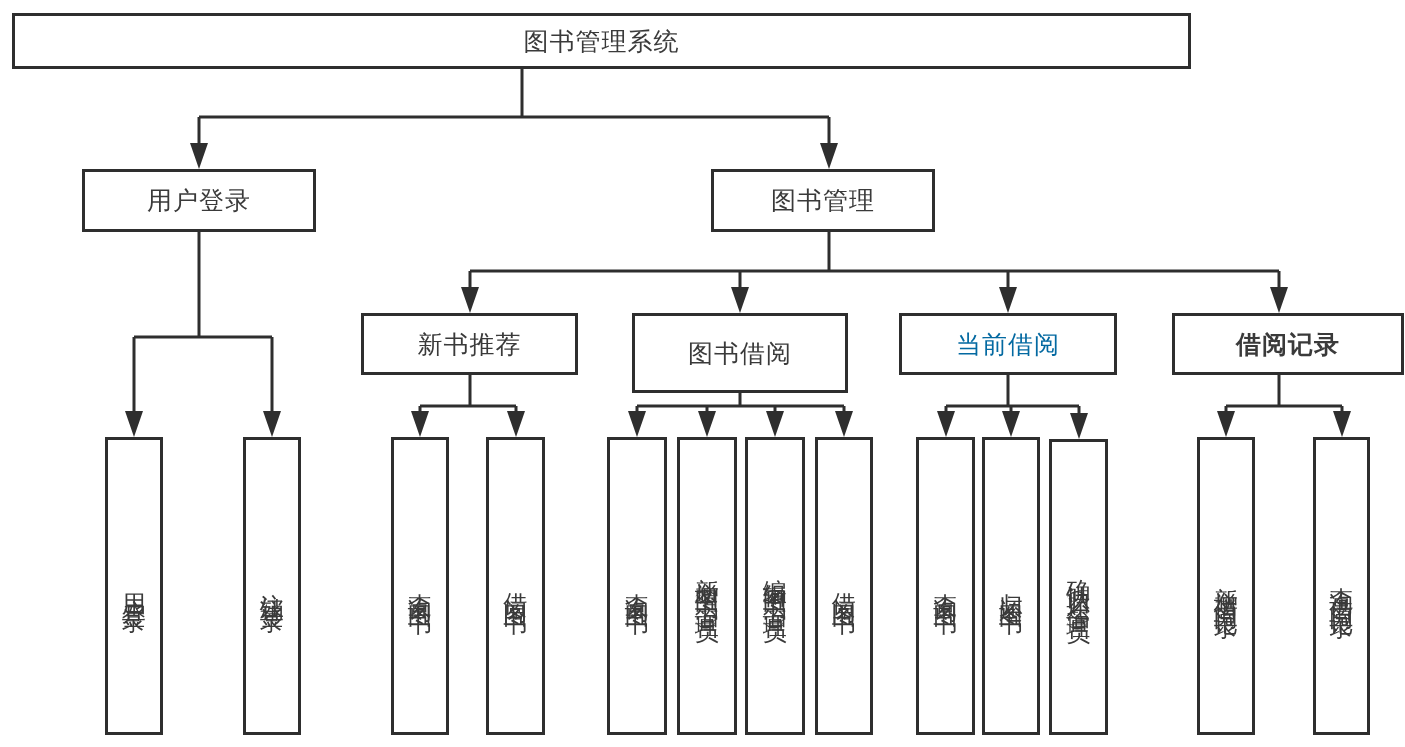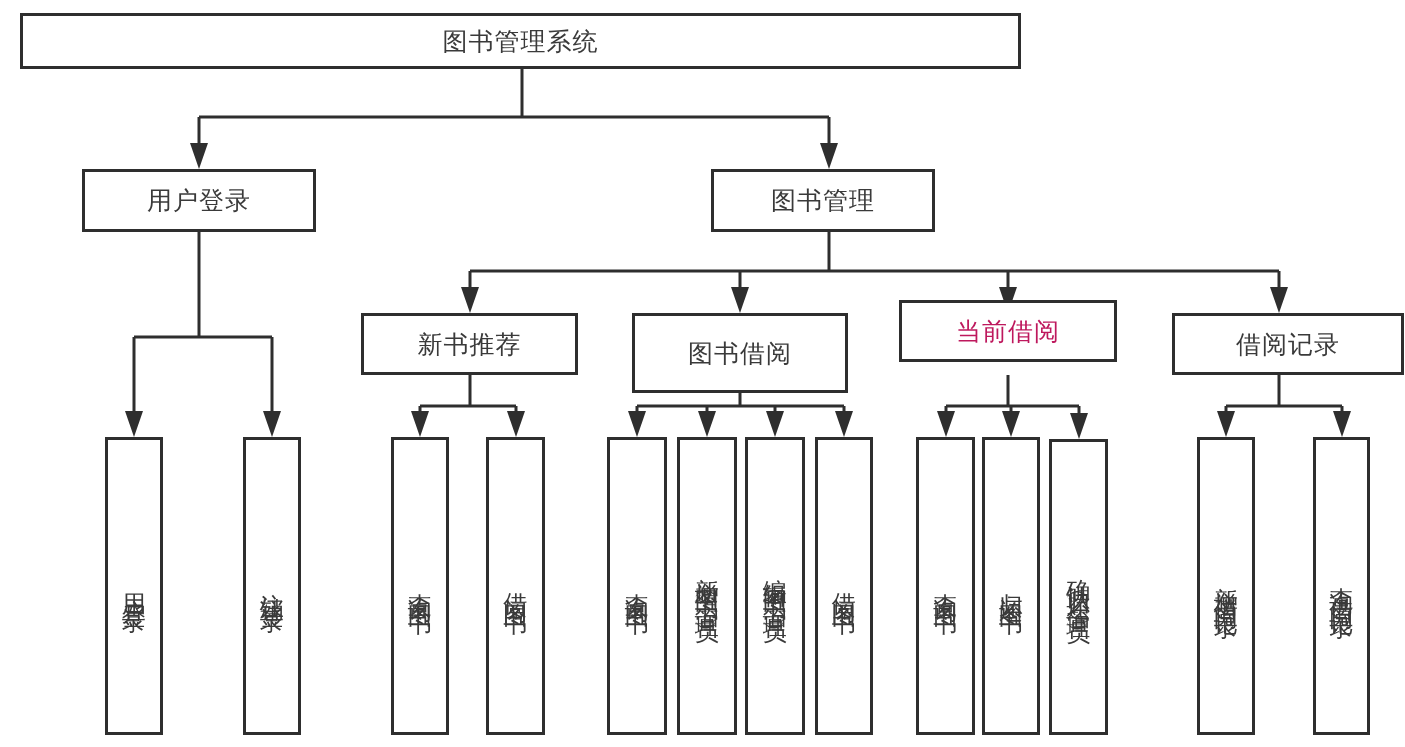--- a/index.html
+++ b/index.html
@@ -78,27 +78,27 @@
       <polygon points="766,411 784,411 775,437" fill="#2e2e2e"></polygon>
       <polygon points="835,411 853,411 844,437" fill="#2e2e2e"></polygon>
       <path d="M 1008 375 L 1008 406 M 946 406 L 1079 406 M 946 406 L 946 417 M 1011 406 L 1011 417 M 1079 406 L 1079 419" fill="none" stroke="#2e2e2e" stroke-width="3"></path>
       <polygon points="937,411 955,411 946,437" fill="#2e2e2e"></polygon>
       <polygon points="1002,411 1020,411 1011,437" fill="#2e2e2e"></polygon>
       <polygon points="1070,413 1088,413 1079,439" fill="#2e2e2e"></polygon>
       <path d="M 1279 375 L 1279 406 M 1226 406 L 1342 406 M 1226 406 L 1226 417 M 1342 406 L 1342 417" fill="none" stroke="#2e2e2e" stroke-width="3"></path>
       <polygon points="1217,411 1235,411 1226,437" fill="#2e2e2e"></polygon>
       <polygon points="1333,411 1351,411 1342,437" fill="#2e2e2e"></polygon>
     </svg>
-<div class="node horiz" style="left: 20px; top: 13px; width: 1001px; height: 56px; border-color: rgb(46, 46, 46); color: rgb(58, 58, 58);">图书管理系统</div>
+<div class="node horiz" style="left: 12px; top: 13px; width: 1179px; height: 56px; border-color: rgb(46, 46, 46); color: rgb(58, 58, 58);">图书管理系统</div>
     <div class="node horiz" style="left: 82px; top: 169px; width: 234px; height: 63px; border-color: rgb(46, 46, 46); color: rgb(58, 58, 58);">用户登录</div>
     <div class="node horiz" style="left: 711px; top: 169px; width: 224px; height: 63px; border-color: rgb(46, 46, 46); color: rgb(58, 58, 58);">图书管理</div>
     <div class="node horiz" style="left: 361px; top: 313px; width: 217px; height: 62px; border-color: rgb(46, 46, 46); color: rgb(58, 58, 58);">新书推荐</div>
     <div class="node horiz" style="left: 632px; top: 313px; width: 216px; height: 80px; border-color: rgb(46, 46, 46); color: rgb(58, 58, 58);">图书借阅</div>
-    <div class="node horiz" style="left: 899px; top: 300px; width: 218px; height: 62px; border-color: rgb(46, 46, 46); color: #be185d;">当前借阅</div>
-    <div class="node horiz" style="left: 1172px; top: 313px; width: 232px; height: 62px; border-color: rgb(46, 46, 46); color: rgb(58, 58, 58);">借阅记录</div>
+    <div class="node horiz" style="left: 899px; top: 313px; width: 218px; height: 62px; border-color: rgb(46, 46, 46); color: #0369a1;">当前借阅</div>
+    <div class="node horiz" style="left: 1172px; top: 313px; width: 232px; height: 62px; border-color: rgb(46, 46, 46); color: rgb(58, 58, 58); font-weight: bold;">借阅记录</div>
     <div class="node vert" style="left: 105px; top: 437px; width: 58px; height: 298px; border-color: rgb(46, 46, 46); color: rgb(58, 58, 58);">用户登录</div>
     <div class="node vert" style="left: 243px; top: 437px; width: 58px; height: 298px; border-color: rgb(46, 46, 46); color: rgb(58, 58, 58);">注销登录</div>
     <div class="node vert" style="left: 391px; top: 437px; width: 58px; height: 298px; border-color: rgb(46, 46, 46); color: rgb(58, 58, 58);">查询图书</div>
     <div class="node vert" style="left: 486px; top: 437px; width: 59px; height: 298px; border-color: rgb(46, 46, 46); color: rgb(58, 58, 58);">借阅图书</div>
     <div class="node vert" style="left: 607px; top: 437px; width: 60px; height: 298px; border-color: rgb(46, 46, 46); color: rgb(58, 58, 58);">查询图书</div>
     <div class="node vert" style="left: 677px; top: 437px; width: 60px; height: 298px; border-color: rgb(46, 46, 46); color: rgb(58, 58, 58);">新增图书（管理员）</div>
     <div class="node vert" style="left: 745px; top: 437px; width: 60px; height: 298px; border-color: rgb(46, 46, 46); color: rgb(58, 58, 58);">编辑图书（管理员）</div>
     <div class="node vert" style="left: 815px; top: 437px; width: 58px; height: 298px; border-color: rgb(46, 46, 46); color: rgb(58, 58, 58);">借阅图书</div>
     <div class="node vert" style="left: 916px; top: 437px; width: 59px; height: 298px; border-color: rgb(46, 46, 46); color: rgb(58, 58, 58);">查询图书</div>
     <div class="node vert" style="left: 982px; top: 437px; width: 58px; height: 298px; border-color: rgb(46, 46, 46); color: rgb(58, 58, 58);">归还图书</div>

